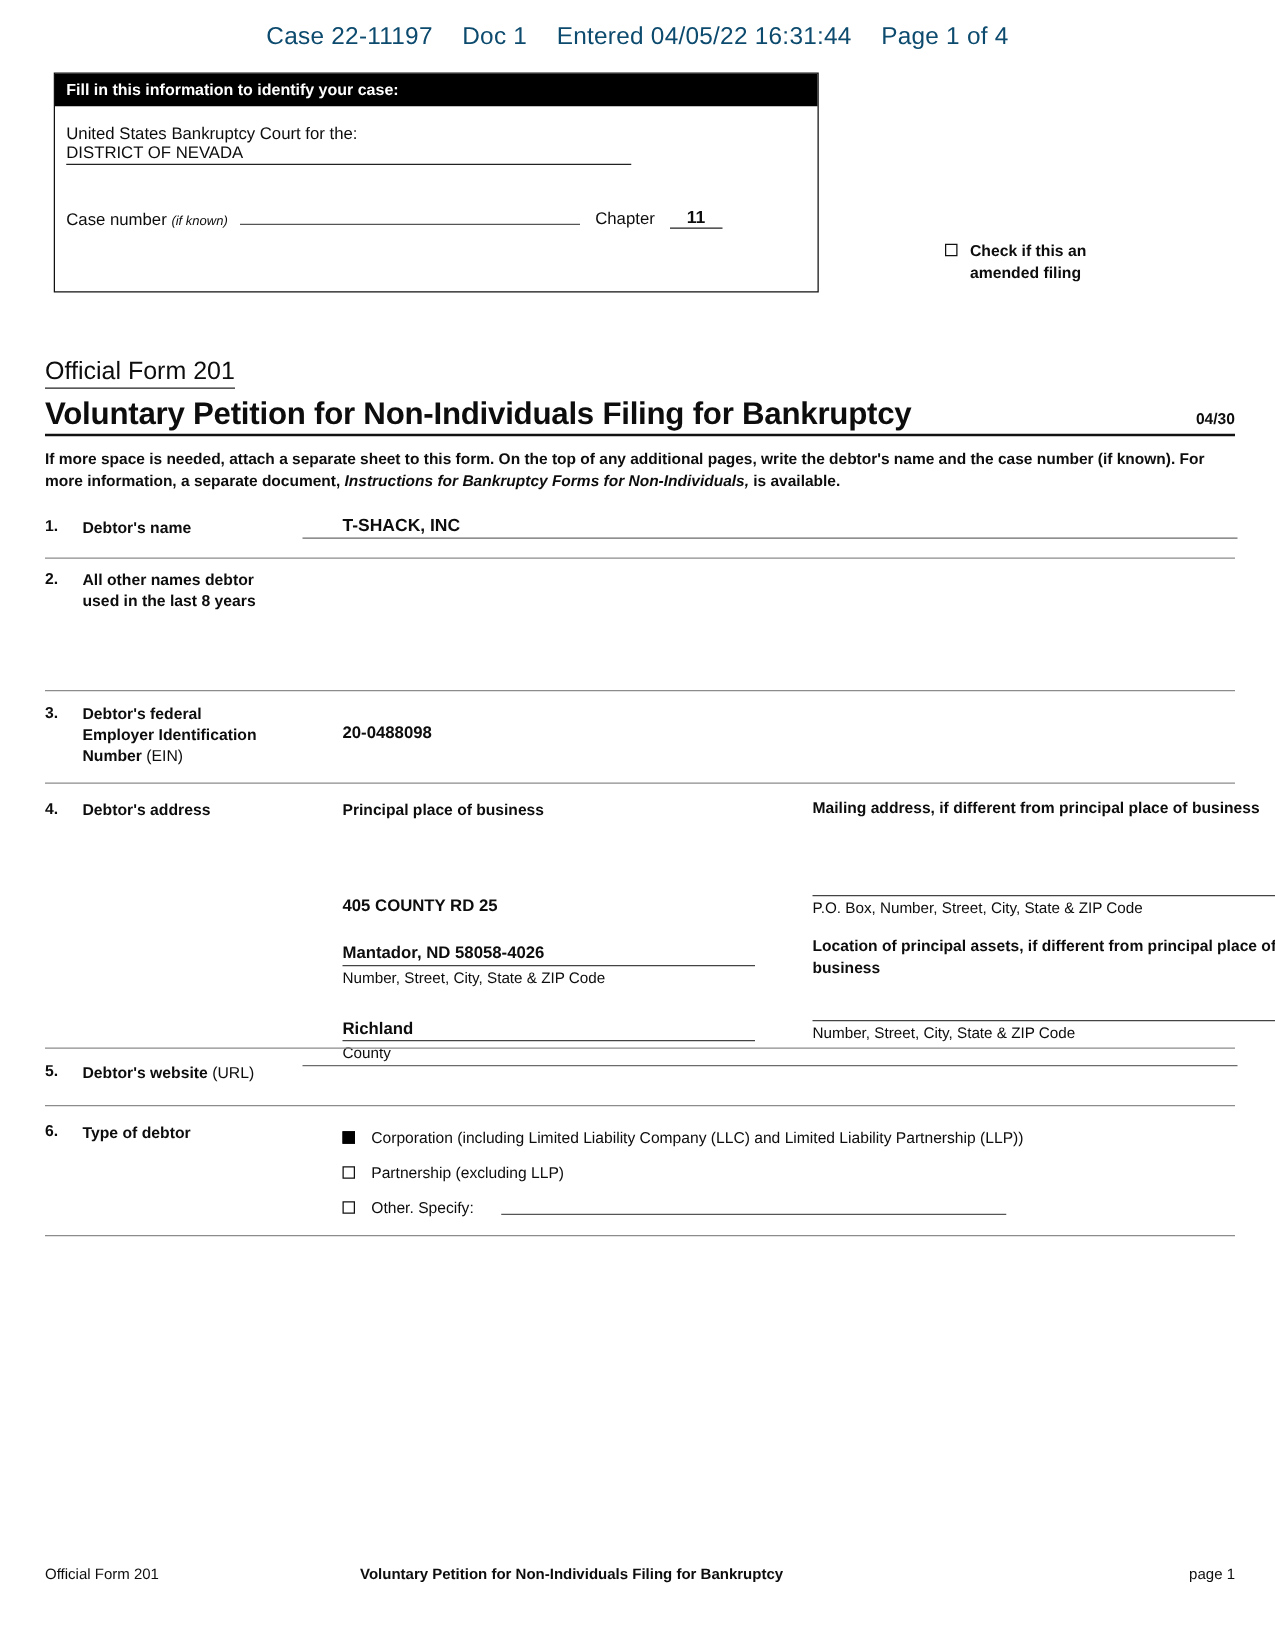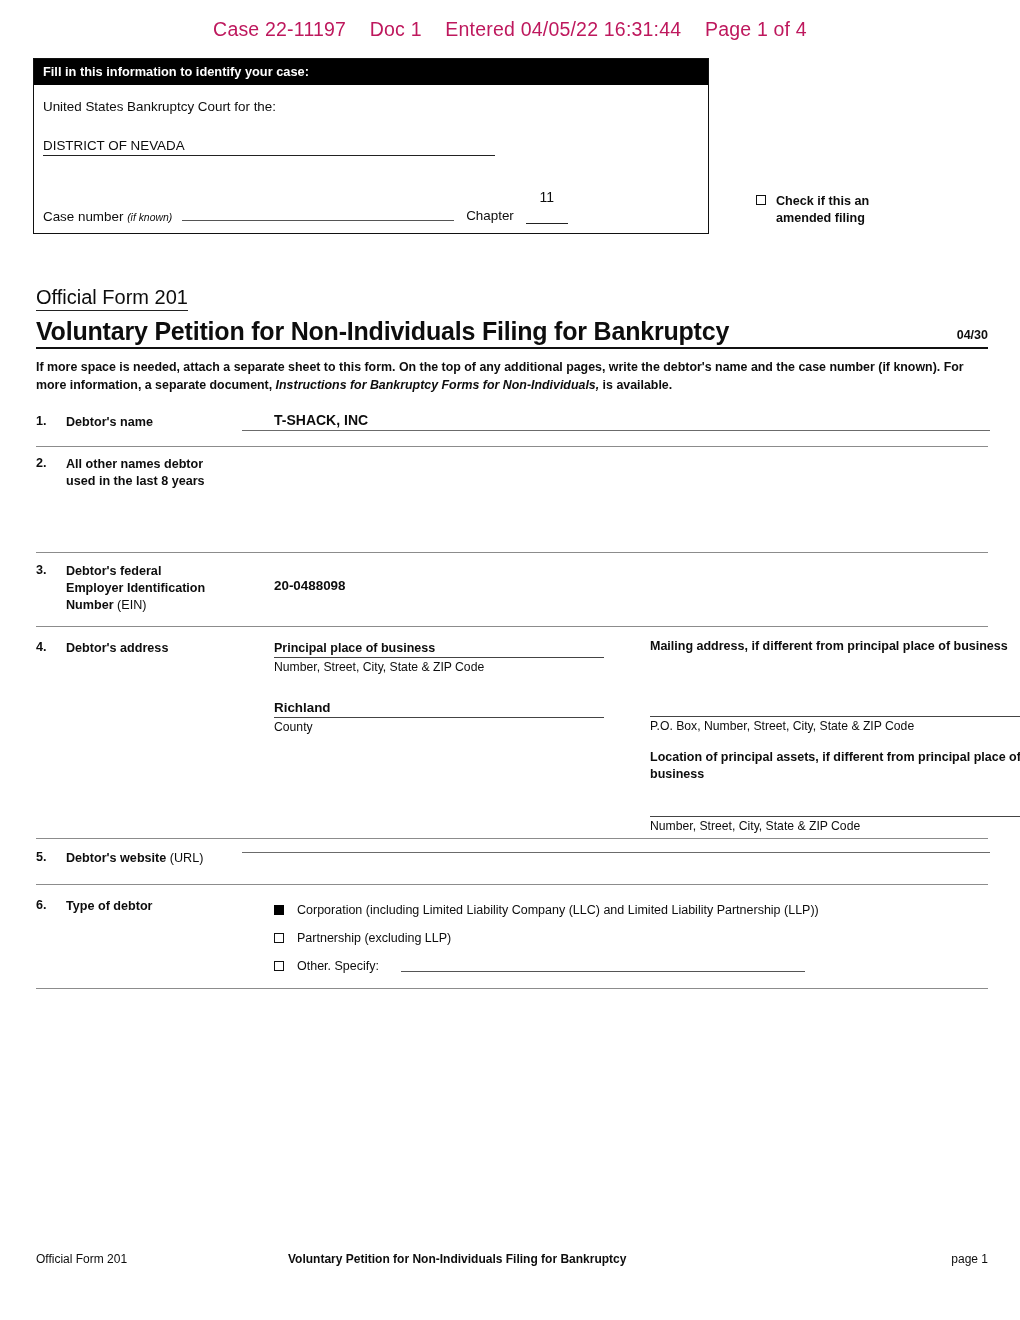--- a/index.html
+++ b/index.html
@@ -17,53 +17,53 @@
     overflow: hidden;
   }
 
   
   .ecf-stamp {
     position: absolute;
     top: 18px;
     left: 0;
     width: 1020px;
     text-align: center;
-    color: #be185d;
+    color: #0c4a6e;
     font-size: 19.5px;
     letter-spacing: 0.2px;
     white-space: nowrap;
   }
   .ecf-stamp span { margin: 0 9px; }
 
   
   .ident-box {
     position: absolute;
-    left: 33px;
+    left: 43px;
     top: 58px;
-    width: 676px;
+    width: 612px;
     height: 176px;
     border: 1.5px solid #111;
     box-sizing: border-box;
     background: #fff;
   }
   .ident-bar {
     background: #000;
     color: #fff;
     height: 26px;
     line-height: 26px;
     padding-left: 9px;
     font-size: 12.8px;
     font-weight: bold;
     box-sizing: border-box;
   }
   .ident-body {
     padding: 14px 12px 0 9px;
     font-size: 13.4px;
   }
-  .court-line { margin-bottom: 24px; }
+  .court-line { margin-bottom: 0; }
   .district-row {
     position: relative;
     width: 452px;
     border-bottom: 1.3px solid #222;
     padding-bottom: 2px;
     margin-bottom: 33px;
   }
   .case-row {
     display: flex;
     align-items: flex-end;
@@ -75,23 +75,23 @@
     width: 272px;
     border-bottom: 1.1px solid #555;
     margin: 0 12px 3px 10px;
     height: 13px;
   }
   .chapter-label { margin-right: 12px; padding-bottom: 1px; }
   .chapter-value {
     min-width: 42px;
     border-bottom: 1.3px solid #222;
     text-align: center;
-    font-weight: normal;
+    font-weight: bold;
     font-size: 14px;
-    padding-bottom: 18px;
+    padding-bottom: 1px;
   }
 
   
   .amended {
     position: absolute;
     left: 756px;
     top: 193px;
     display: flex;
     align-items: flex-start;
     font-size: 12.6px;
@@ -325,20 +325,24 @@
   <div class="plain-value" style="top:15px;">20-0488098</div>
 </div>
 <div class="rule" style="top:626px;"></div>
 
 <div class="item" style="top:640px;">
   <div class="item-num">4.</div>
   <div class="item-label">Debtor's address</div>
 
   <div class="addr-col col-left" style="top:0;">
     <div class="col-head">Principal place of business</div>
+    <div class="addr-value" style="margin-top:41px;">
+      <span>405 COUNTY RD 25</span><br>
+      <span>Mantador, ND 58058-4026</span>
+    </div>
     <div class="underline-field"></div>
     <div class="field-caption">Number, Street, City, State &amp; ZIP Code</div>
     <div class="addr-value" style="margin-top:23px;">Richland</div>
     <div class="underline-field"></div>
     <div class="field-caption">County</div>
   </div>
 
   <div class="addr-col col-right" style="top:-2px;">
     <div class="col-head">Mailing address, if different from principal place of business</div>
     <div class="addr-value" style="margin-top:45px;min-height:16px;"></div>

